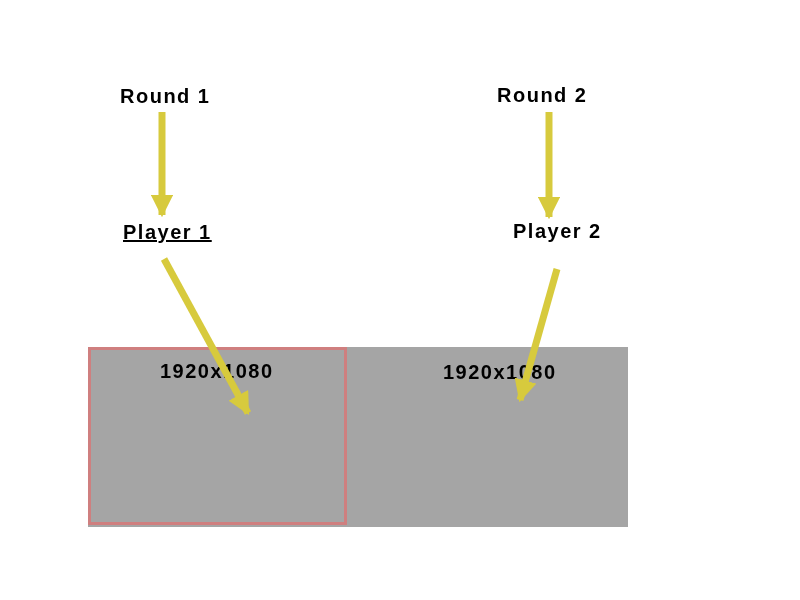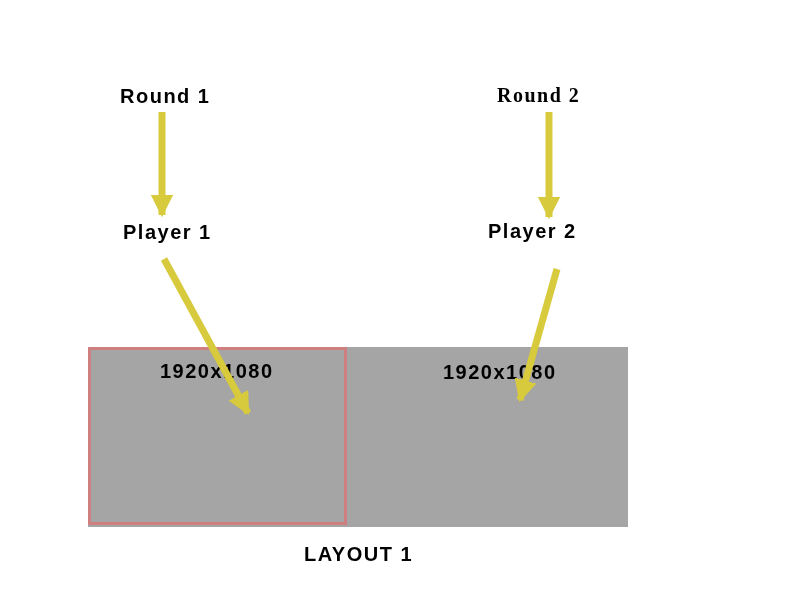--- a/index.html
+++ b/index.html
@@ -50,23 +50,23 @@
   .arrow-layer {
     position: absolute;
     left: 0;
     top: 0;
     width: 800px;
     height: 600px;
     pointer-events: none;
   }
   
   .pos-round1  { left: 120px; top: 86px;  }
-  .pos-round2  { left: 497px; top: 85px; font-family: Liberation Serif, serif;  }
-  .pos-player1 { left: 123px; top: 222px; }
-  .pos-player2 { left: 488px; top: 221px; }
+  .pos-round2  { left: 497px; top: 85px;  }
+  .pos-player1 { left: 123px; top: 222px; text-decoration: underline; }
+  .pos-player2 { left: 513px; top: 221px; }
   .pos-res1    { left: 160px; top: 361px; }
   .pos-res2    { left: 443px; top: 362px; }
   .pos-view1   { left: 135px; top: 436px; }
   .pos-view2   { left: 441px; top: 437px; }
   .pos-layout  { left: 304px; top: 544px; }
 </style>
 </head>
 <body>
 
 <div class="canvas">
@@ -76,21 +76,20 @@
   <div class="highlight-frame"></div>
 
   <div class="label pos-round1">Round 1</div>
   <div class="label pos-round2">Round 2</div>
   <div class="label pos-player1">Player 1</div>
   <div class="label pos-player2">Player 2</div>
 
   <div class="label pos-res1">1920x1080</div>
   <div class="label pos-res2">1920x1080</div>
 
-  <div class="label pos-layout">LAYOUT 1</div>
 
   <svg class="arrow-layer" width="800" height="600" viewBox="0 0 800 600" xmlns="http://www.w3.org/2000/svg">
     <defs>
       <marker id="arrowhead" viewBox="0 0 10 10" refX="9" refY="5" markerWidth="3.2" markerHeight="3.2" orient="auto">
         <polygon points="0,0 10,5 0,10" fill="#d7ca3d"></polygon>
       </marker>
     </defs>
     <line x1="162" y1="112" x2="162" y2="215" stroke="#d7ca3d" stroke-width="7" marker-end="url(#arrowhead)"></line>
     <line x1="164" y1="259" x2="248" y2="413" stroke="#d7ca3d" stroke-width="7" marker-end="url(#arrowhead)"></line>
     <line x1="549" y1="112" x2="549" y2="217" stroke="#d7ca3d" stroke-width="7" marker-end="url(#arrowhead)"></line>

